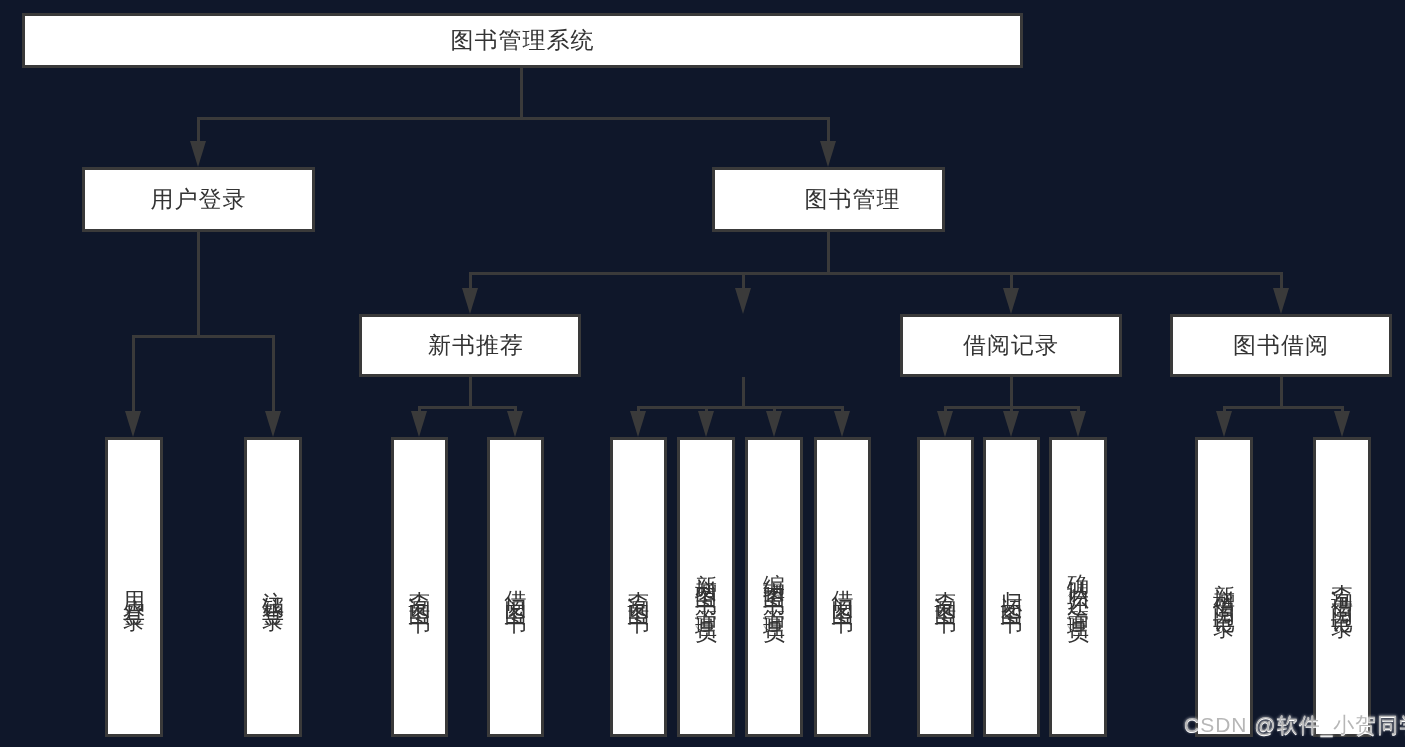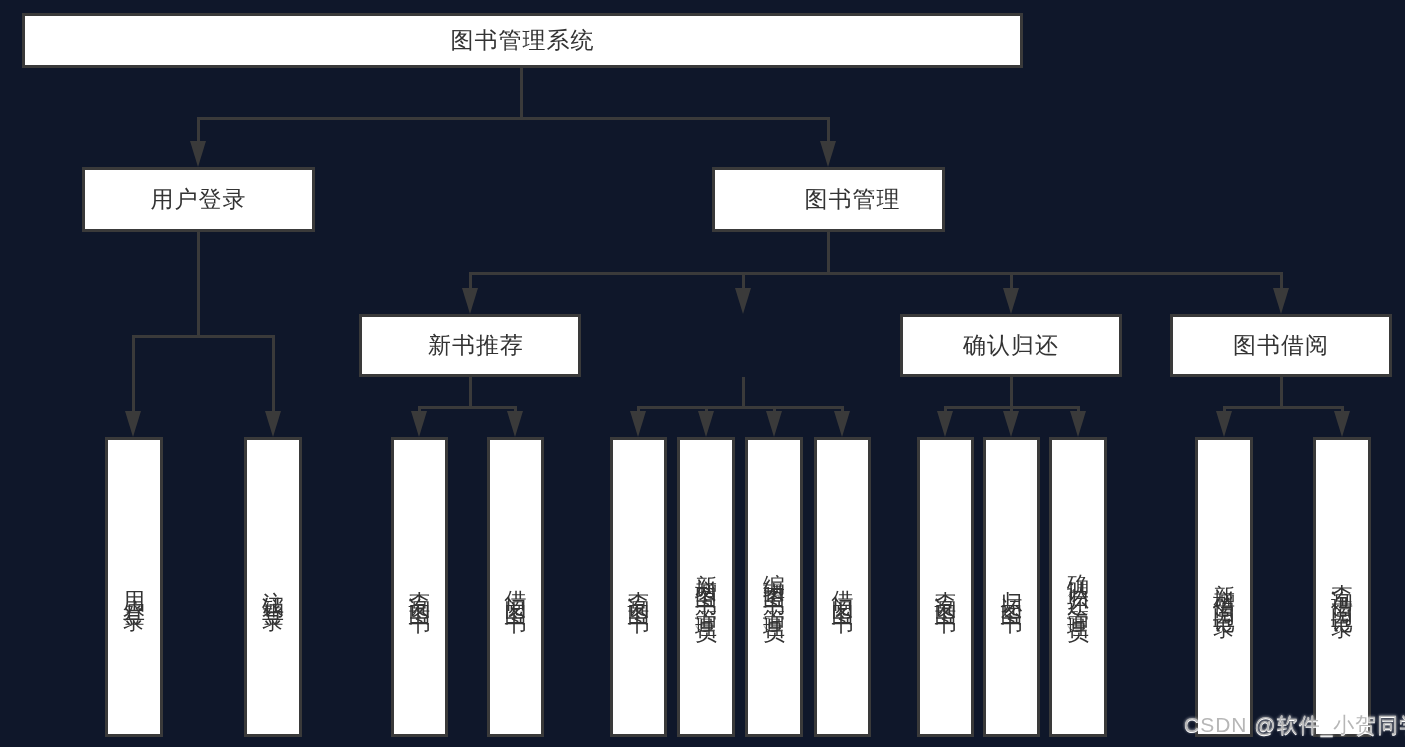--- a/index.html
+++ b/index.html
@@ -39,21 +39,21 @@
 
   <div class="box h" style="left:22px;top:13px;width:1001px;height:55px;">图书管理系统</div>
 
   <div class="box h" style="left:82px;top:167px;width:233px;height:65px;">用户登录</div>
 
   <div class="box h" style="left:712px;top:167px;width:233px;height:65px;padding-left:48px;">图书管理</div>
 
   <div class="box h" style="left:359px;top:314px;width:222px;height:63px;padding-left:12px;">新书推荐</div>
 
 
-  <div class="box h" style="left:900px;top:314px;width:222px;height:63px;">确认归还</div>
+  <div class="box h" style="left:900px;top:314px;width:222px;height:63px;">借阅记录</div>
 
   <div class="box h" style="left:1170px;top:314px;width:222px;height:63px;">图书借阅</div>
 
   <div class="box v" style="left:105px;top:437px;width:58px;height:300px;">用户登录</div>
 
   <div class="box v" style="left:244px;top:437px;width:58px;height:300px;">注销登录</div>
 
   <div class="box v" style="left:391px;top:437px;width:57px;height:300px;">查询图书</div>
 
   <div class="box v" style="left:487px;top:437px;width:57px;height:300px;">借阅图书</div>

